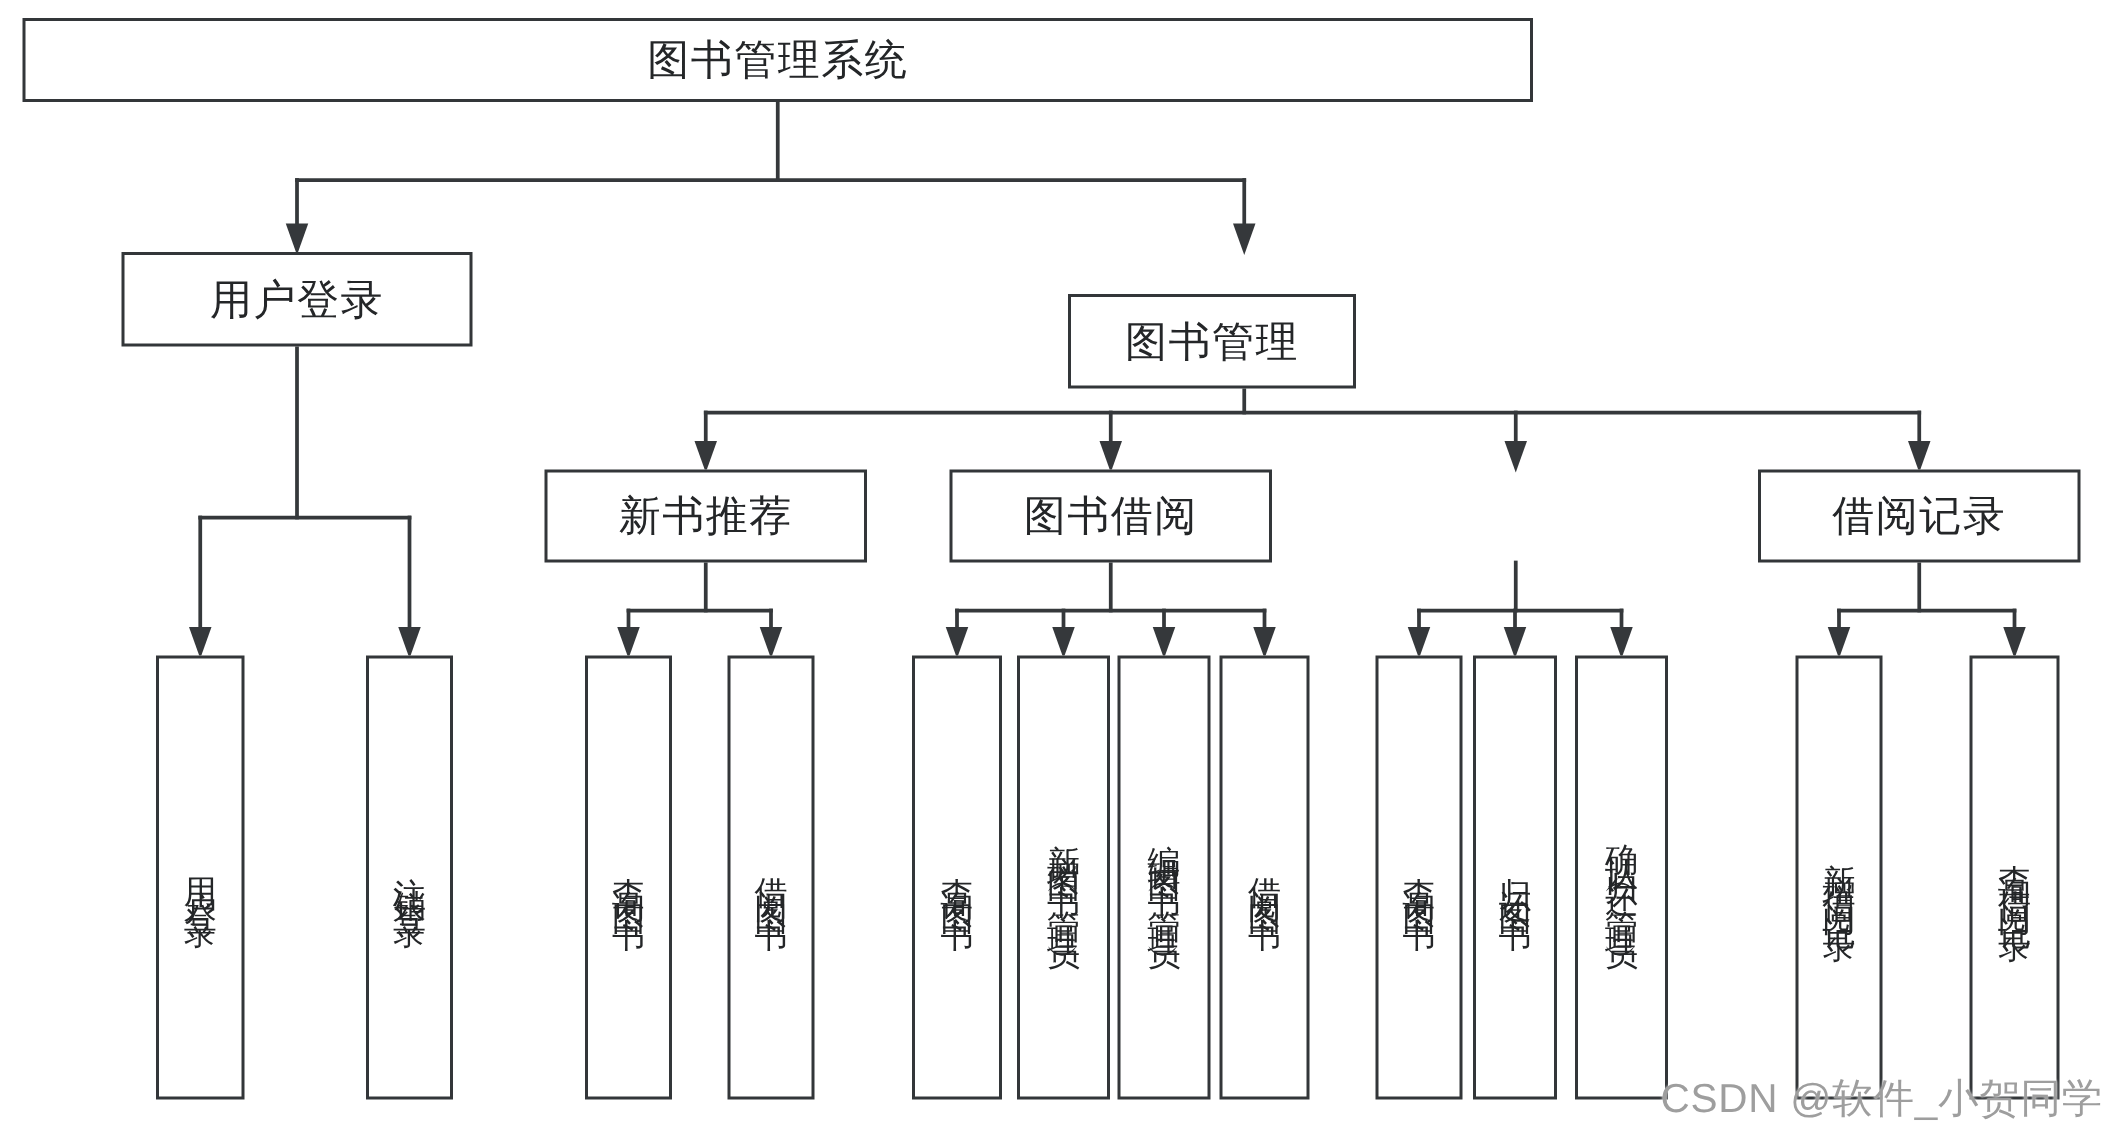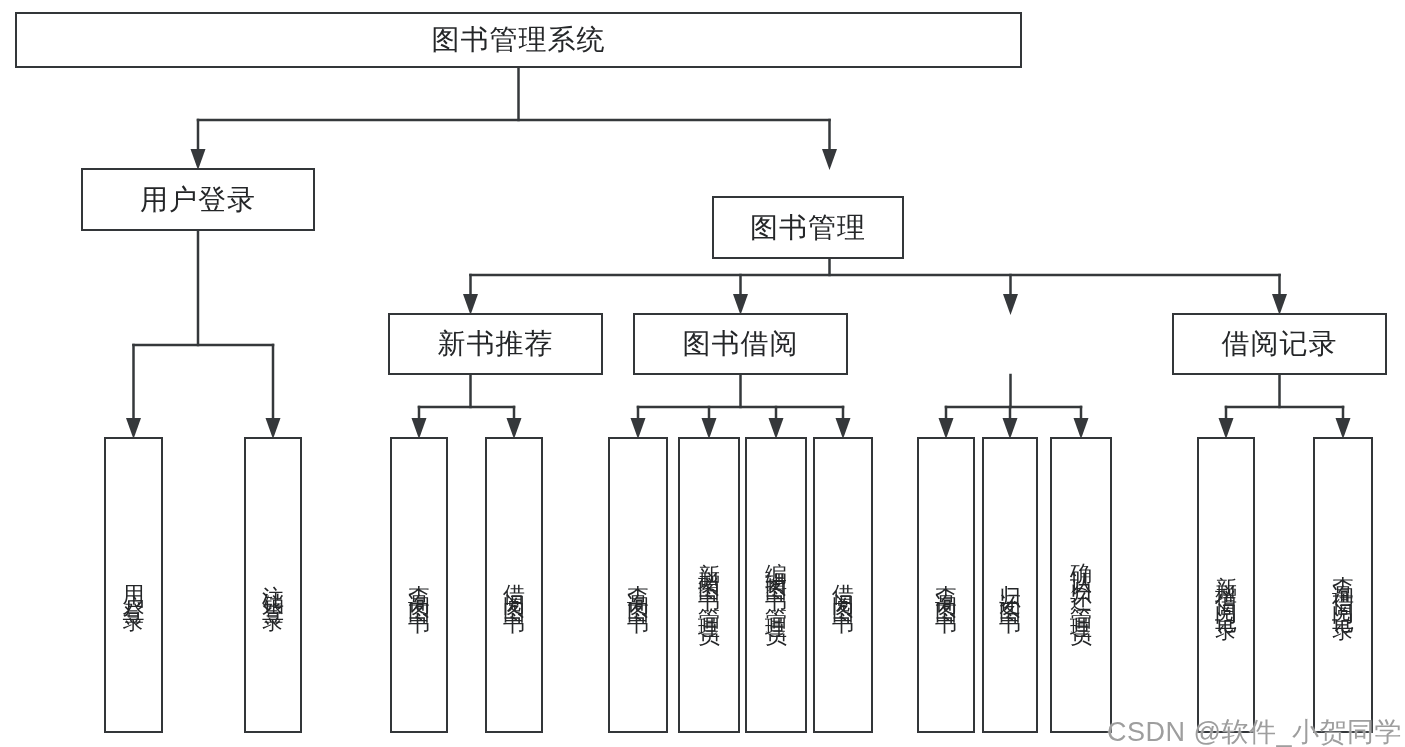--- a/index.html
+++ b/index.html
@@ -110,21 +110,21 @@
 
 <div class="node h" style="left: 15px; top: 12px; width: 1007px; height: 56px;">
       <span class="lbl">图书管理系统</span>
     </div>
     <div class="node h" style="left: 81px; top: 168px; width: 234px; height: 63px;">
       <span class="lbl">用户登录</span>
     </div>
     <div class="node h" style="left: 712px; top: 168px; width: 192px; height: 63px; margin-top: 28px;">
       <span class="lbl">图书管理</span>
     </div>
-    <div class="node h" style="left: 363px; top: 313px; width: 215px; height: 62px; margin-left: 25px;">
+    <div class="node h" style="left: 363px; top: 313px; width: 215px; height: 62px;">
       <span class="lbl">新书推荐</span>
     </div>
     <div class="node h" style="left: 633px; top: 313px; width: 215px; height: 62px; align-items: center;">
       <span class="lbl">图书借阅</span>
     </div>
     <div class="node h" style="left: 1172px; top: 313px; width: 215px; height: 62px;">
       <span class="lbl">借阅记录</span>
     </div>
     <div class="node v" style="left: 104px; top: 437px; width: 59px; height: 296px;">
       <span class="lbl">用户登录</span>

